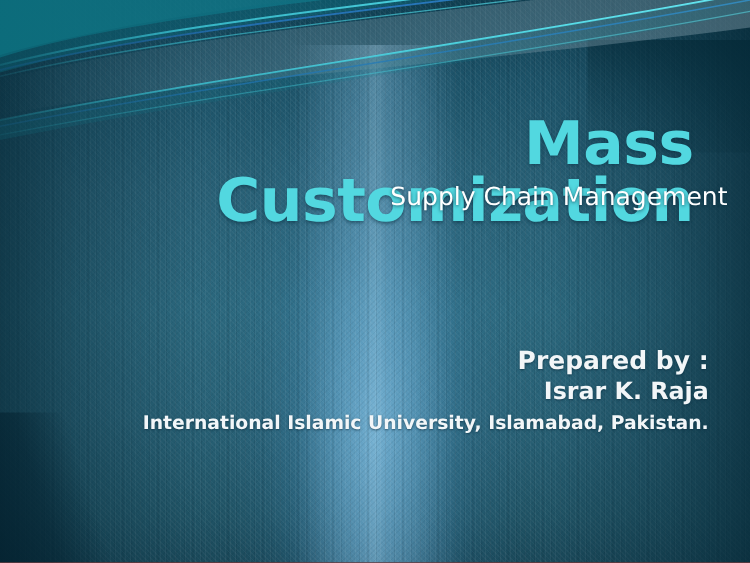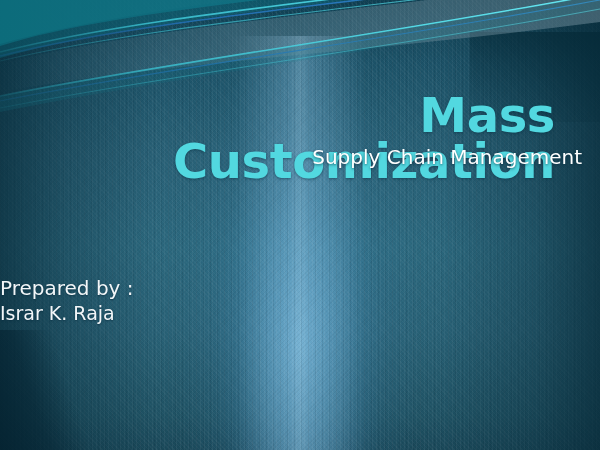--- a/index.html
+++ b/index.html
@@ -180,22 +180,24 @@
     text-shadow: 0 1px 3px rgba(8,44,62,0.75);
     white-space: nowrap;
     padding-left: 36px;
   }
 
   .credits {
     position: absolute;
     left: 0;
     top: 276px;
     width: 567px;
+    text-align: right;
     color: #f2f6f8;
     text-shadow: 0 1px 2px rgba(8,44,62,0.7);
+    font-weight: bold;
   }
   .credits .prepared {
     font-size: 20px;
     line-height: 1.25;
     white-space: nowrap;
   }
   .credits .author {
     font-size: 19px;
     line-height: 1.35;
     white-space: nowrap;
@@ -275,15 +277,16 @@
   <div class="title-block">
     <div class="title-line">Mass</div>
     <div class="title-line">Customization</div>
   </div>
 
   <div class="subtitle">Supply Chain Management</div>
 
   <div class="credits">
     <div class="prepared">Prepared by :</div>
     <div class="author">Israr K. Raja</div>
+    <div class="affiliation">International Islamic University, Islamabad, Pakistan.</div>
   </div>
 
 </div>
 
 </body></html>

